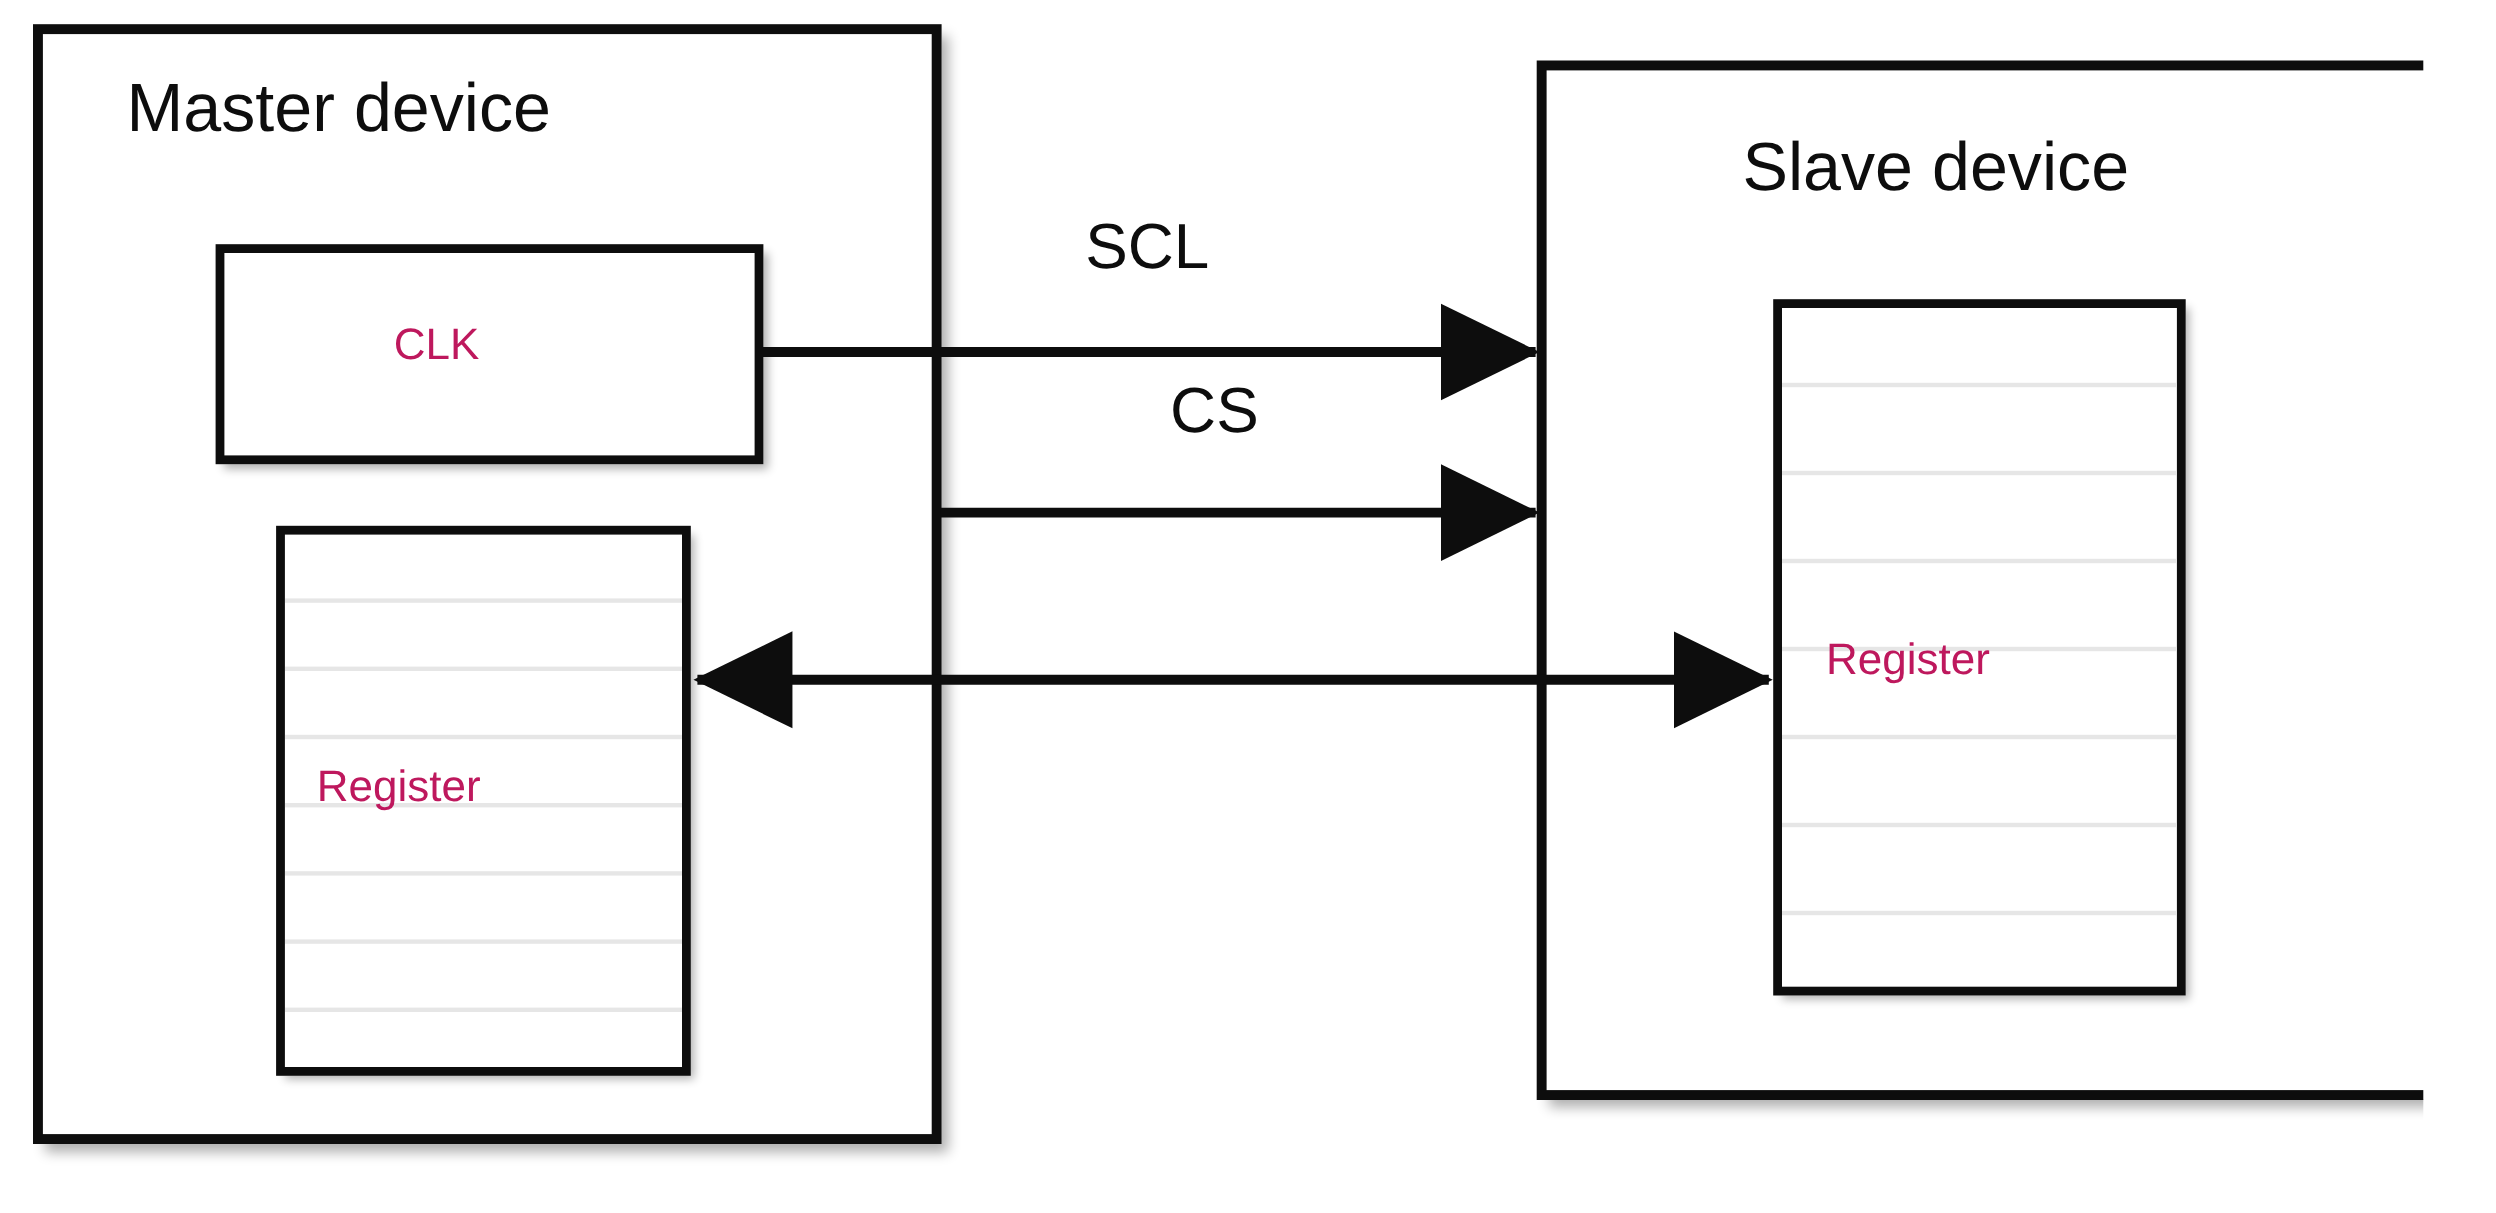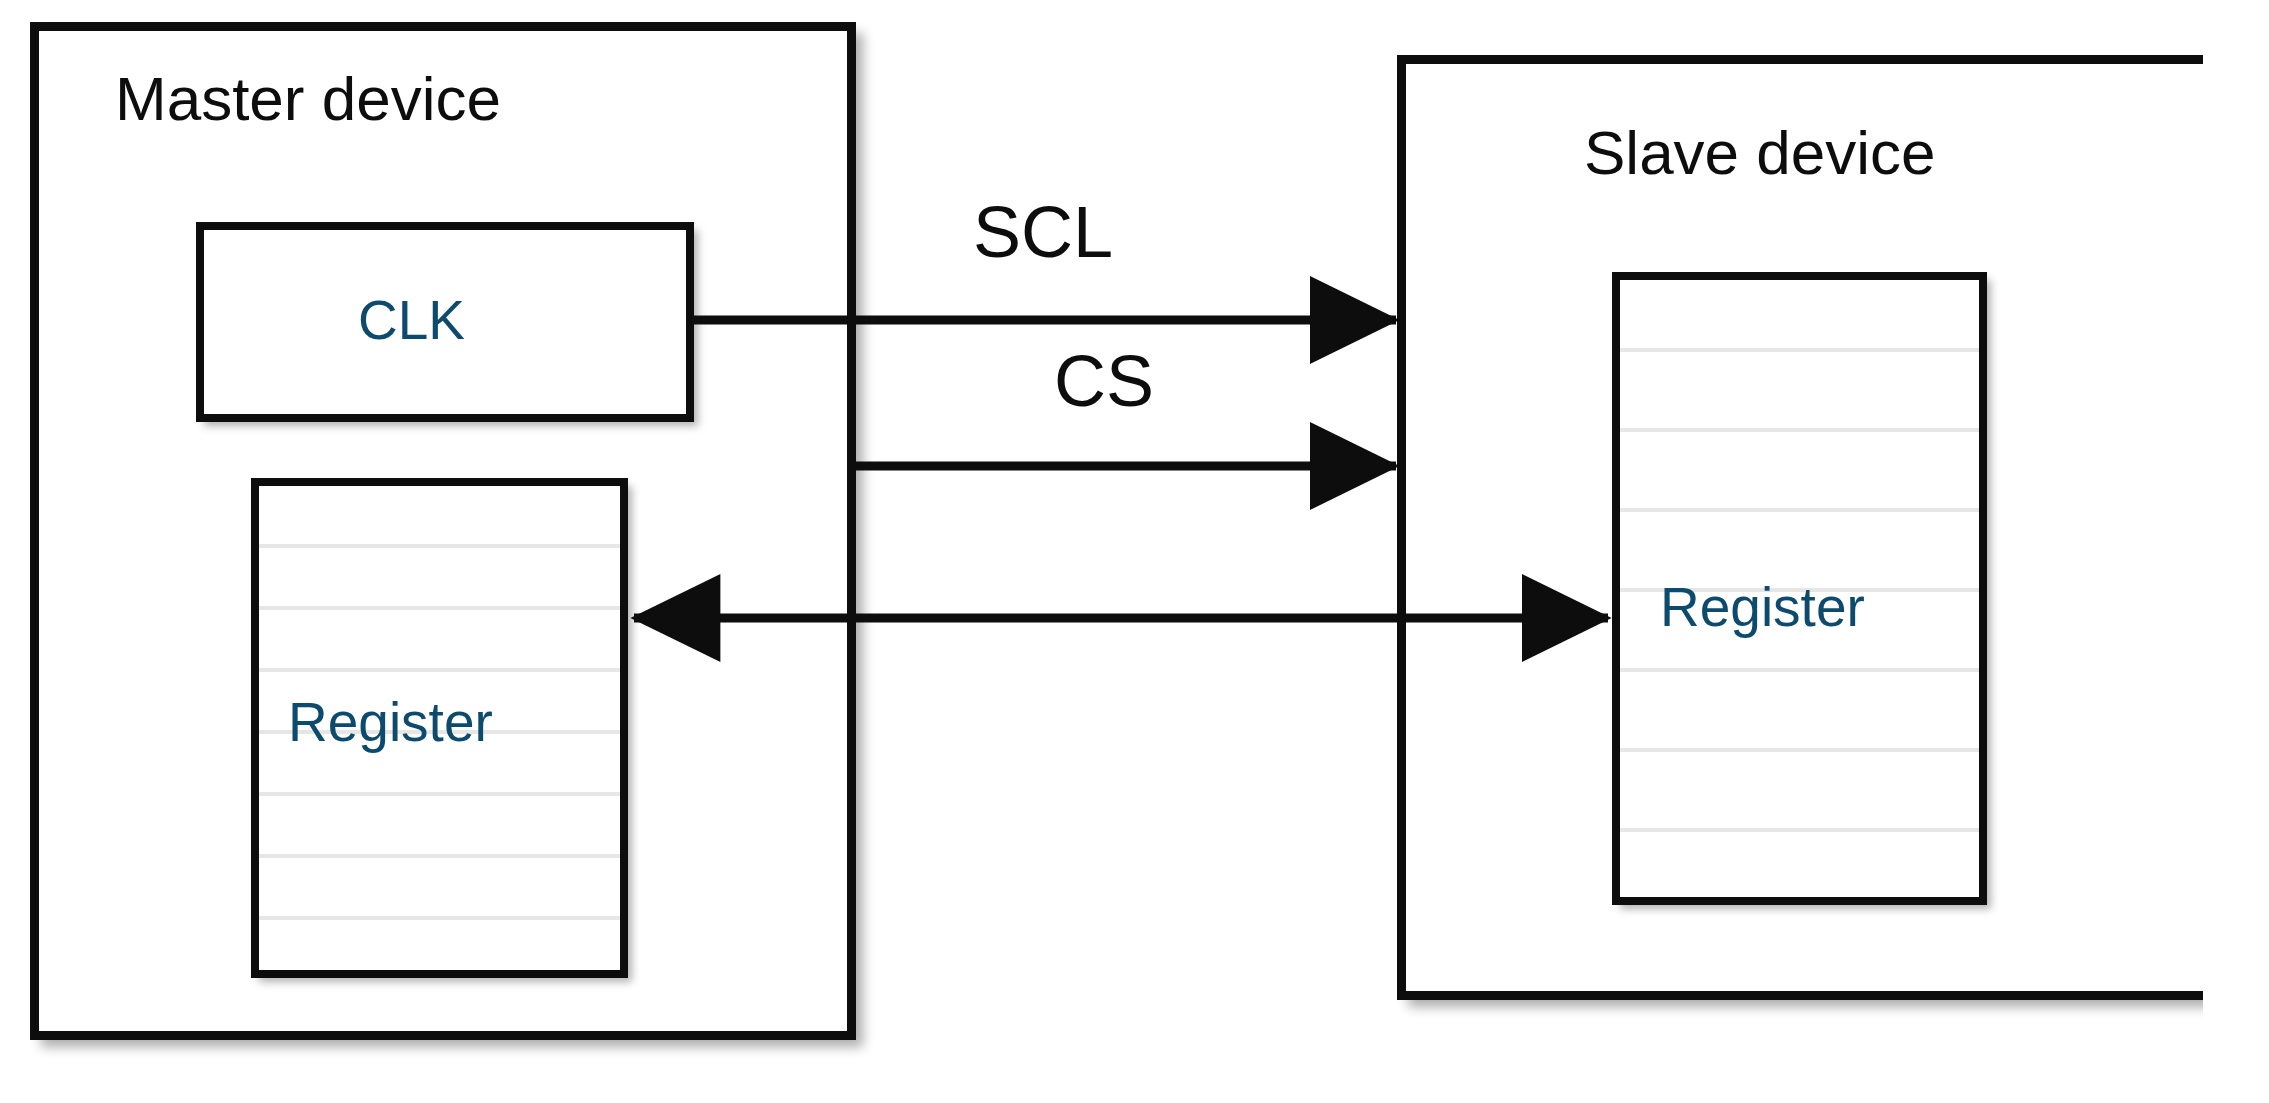--- a/index.html
+++ b/index.html
@@ -41,29 +41,29 @@
   .device-title {
     position: absolute;
     font-size: 62px;
     line-height: 1;
     color: #0d0d0d;
     white-space: nowrap;
     letter-spacing: 0px;
   }
   .box-label {
     position: absolute;
-    font-size: 55px;
+    font-size: 40px;
     line-height: 1;
-    color: #0c4a6e;
+    color: #be185d;
     white-space: nowrap;
     z-index: 6;
   }
   .signal-label {
     position: absolute;
-    font-size: 72px;
+    font-size: 58px;
     line-height: 1;
     color: #0d0d0d;
     white-space: nowrap;
     background: #ffffff;
     padding: 0 10px;
     z-index: 7;
   }
 
   
   .reg-lines {

